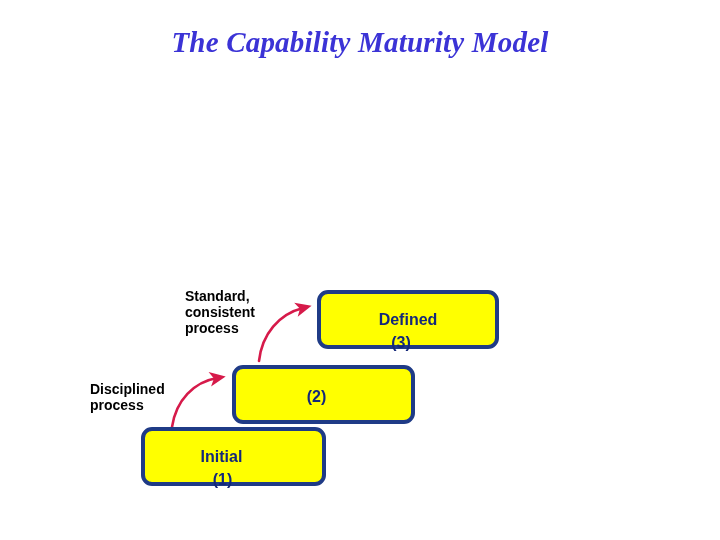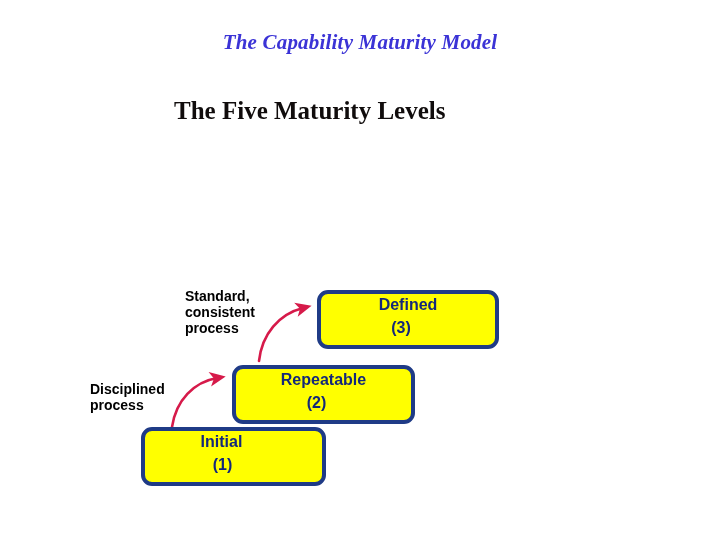--- a/index.html
+++ b/index.html
@@ -19,21 +19,21 @@
   
   #slide-title {
     position: absolute;
     left: 0;
     top: 26px;
     width: 720px;
     text-align: center;
     font-family: "Liberation Serif", serif;
     font-weight: bold;
     font-style: italic;
-    font-size: 21px;
+    font-size: 29px;
     line-height: 32px;
     letter-spacing: 0.2px;
     color: #3b33d6;
     white-space: nowrap;
   }
   #slide-subtitle {
     position: absolute;
     left: 174px;
     top: 96px;
     font-family: "Liberation Serif", serif;
@@ -50,21 +50,21 @@
     box-sizing: border-box;
     background: #ffff00;
     border: 4px solid #1f3b86;
     border-radius: 11px;
     color: #14287a;
     font-family: "Liberation Sans", sans-serif;
     font-weight: bold;
     font-size: 16px;
     line-height: 21px;
     text-align: center;
-    padding-top: 0;
+    padding-top: 15px;
   }
   .level-name { display: block; }
   .level-number {
     display: block;
     margin-top: 2px;
     margin-left: -12px;
   }
 
   #box-defined {
     left: 317px;
@@ -118,21 +118,20 @@
     pointer-events: none;
   }
 </style>
 </head>
 <body>
 
 <div id="slide">
 
   <div id="slide-title">The Capability Maturity Model</div>
 
-  <div id="slide-subtitle">The Five Maturity Levels</div>
 
   <svg id="arrow-layer" viewBox="0 0 720 540">
     <defs>
       <marker id="arrowhead-standard" markerWidth="7" markerHeight="7" refX="3.2" refY="3.2" orient="auto" markerUnits="strokeWidth">
         <path d="M0.4,0.4 L6.6,3.2 L0.4,6.0 L2.0,3.2 Z" fill="#d61a4a"></path>
       </marker>
       <marker id="arrowhead-disciplined" markerWidth="7" markerHeight="7" refX="3.2" refY="3.2" orient="auto" markerUnits="strokeWidth">
         <path d="M0.4,0.4 L6.6,3.2 L0.4,6.0 L2.0,3.2 Z" fill="#d61a4a"></path>
       </marker>
     </defs>
@@ -148,21 +147,20 @@
 
   <div class="annotation" id="annotation-disciplined">Disciplined
 process</div>
 
   <div class="level-box" id="box-defined">
     <span class="level-name">Defined</span>
     <span class="level-number">(3)</span>
   </div>
 
   <div class="level-box" id="box-repeatable">
-    <span class="level-name">Repeatable</span>
     <span class="level-number">(2)</span>
   </div>
 
   <div class="level-box" id="box-initial">
     <span class="level-name">Initial</span>
     <span class="level-number">(1)</span>
   </div>
 
 </div>
 

